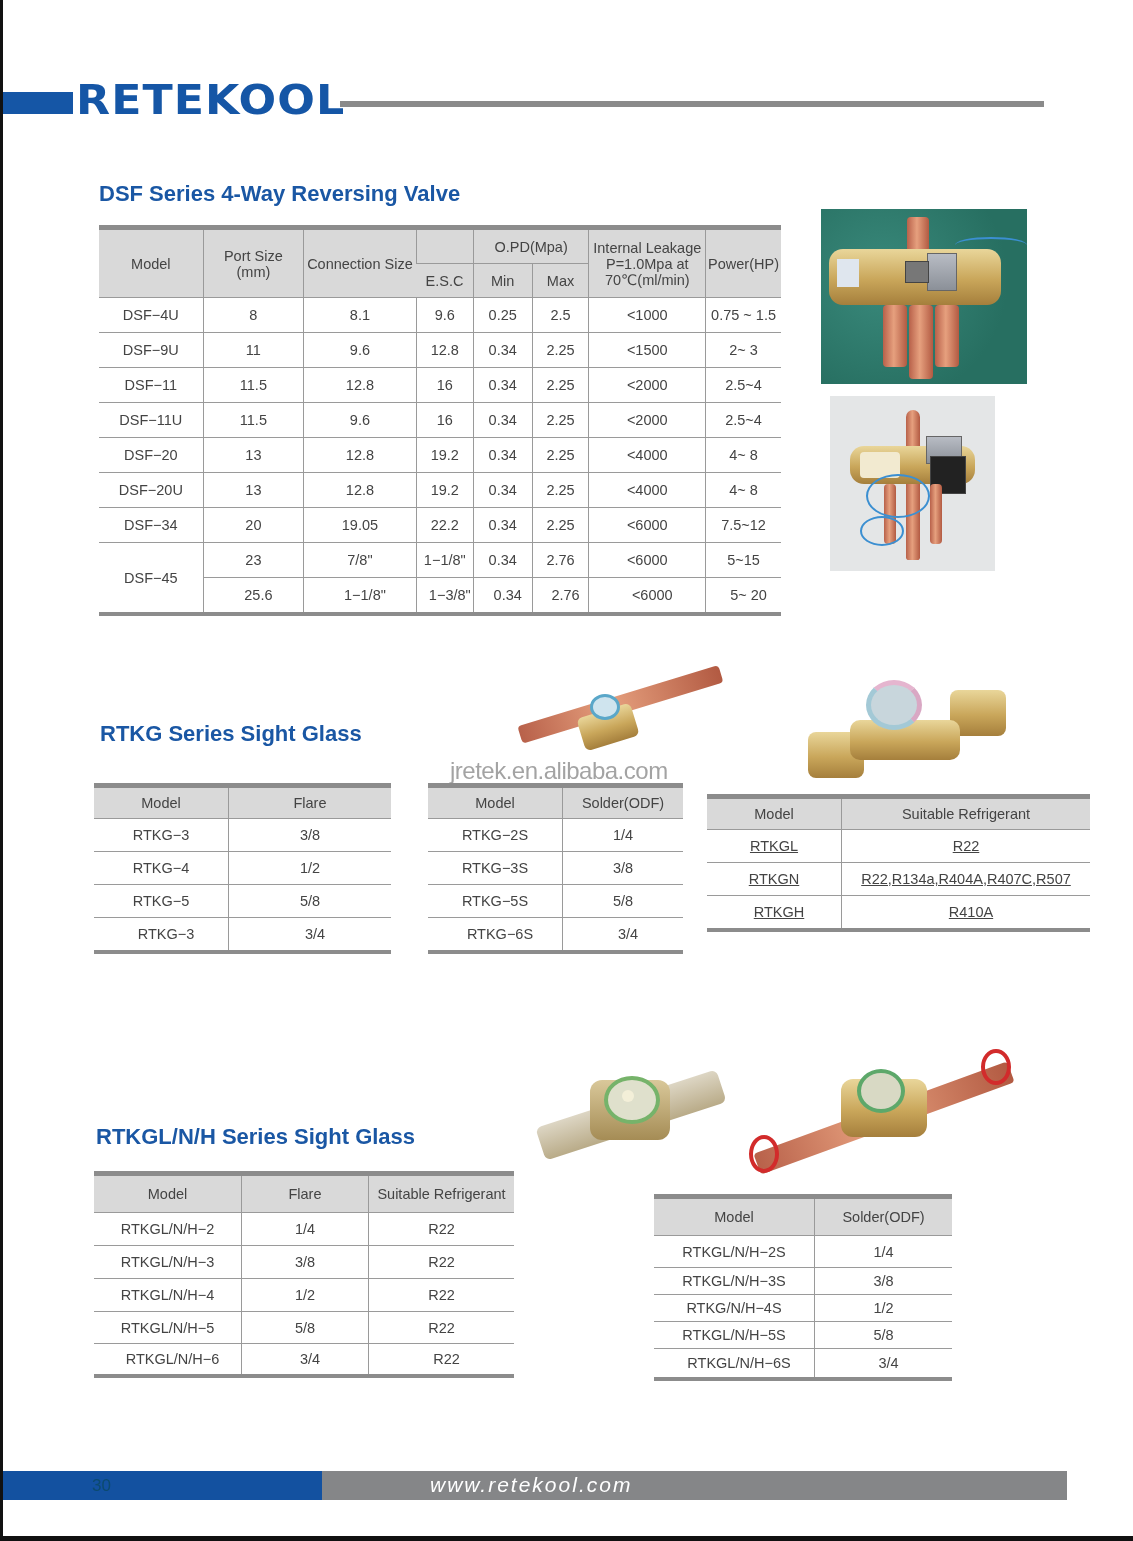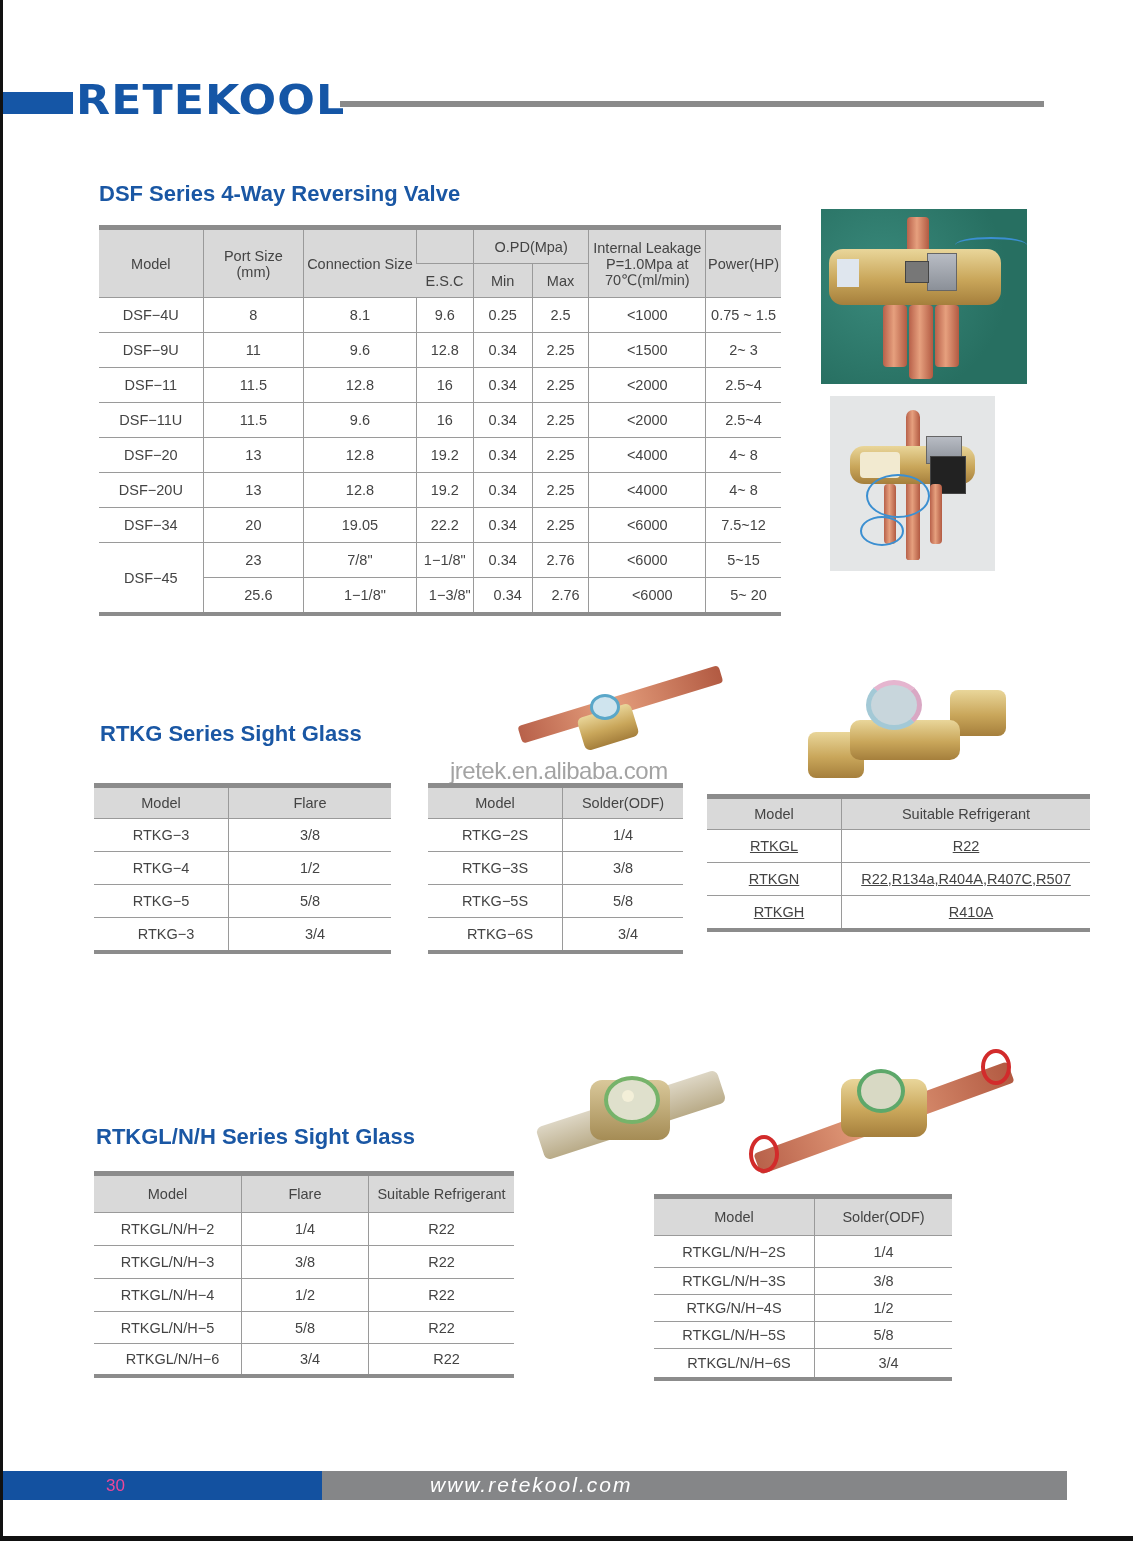--- a/index.html
+++ b/index.html
@@ -73,21 +73,21 @@
 
   #rtkgl-flare { left: 94px; top: 1171px; width: 420px; }
   #rtkgl-flare th { height: 36px; }
   #rtkgl-solder { left: 654px; top: 1194px; width: 298px; }
   #rtkgl-solder th { height: 36px; }
   #rtkgl-solder td { height: 26px; }
 
   
   .footer-blue { position: absolute; left: 3px; top: 1471px; width: 319px; height: 29px; background: #1351a0; }
   .footer-grey { position: absolute; left: 322px; top: 1471px; width: 745px; height: 29px; background: #858688; }
-  .page-number { position: absolute; left: 106px; top: 1476px; color: #ec4899; font-size: 17px; }
+  .page-number { position: absolute; left: 92px; top: 1476px; color: #0c4a6e; font-size: 17px; }
   .footer-url { position: absolute; left: 430px; top: 1473px; color: #fff; font-size: 21px; letter-spacing: 2px; font-style: italic; }
 </style>
 </head>
 <body>
 
 <div class="left-border"></div>
 <div class="bottom-border"></div>
 
 <div class="brand-bar"></div>
 <div class="brand-logo">RETEKOOL</div>

